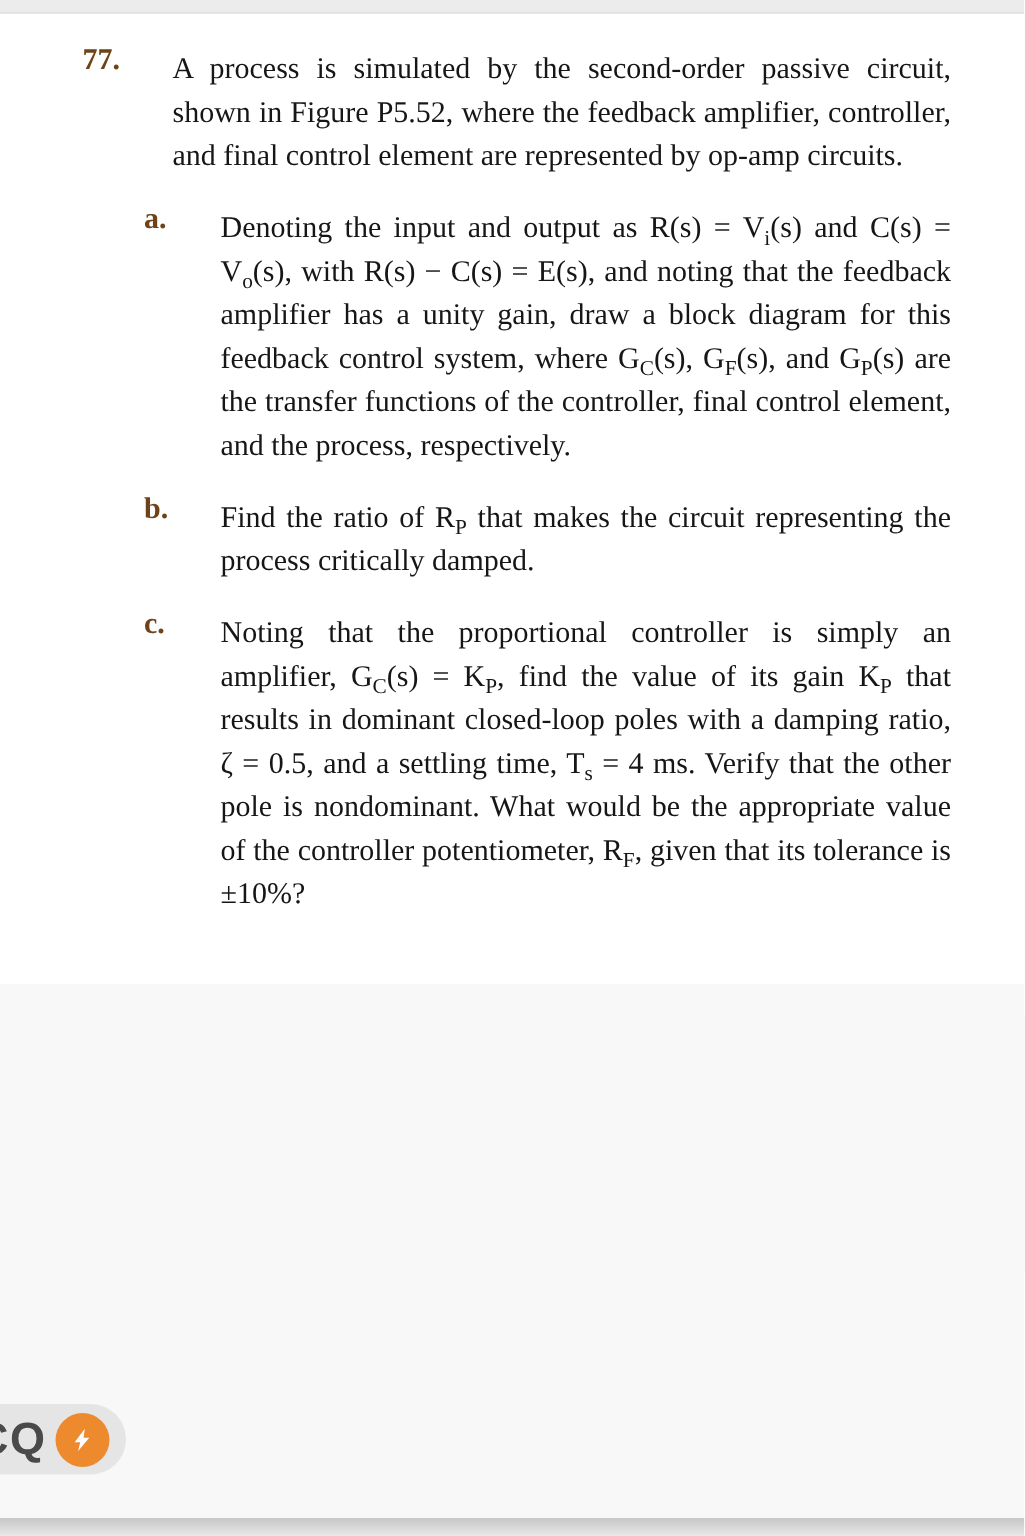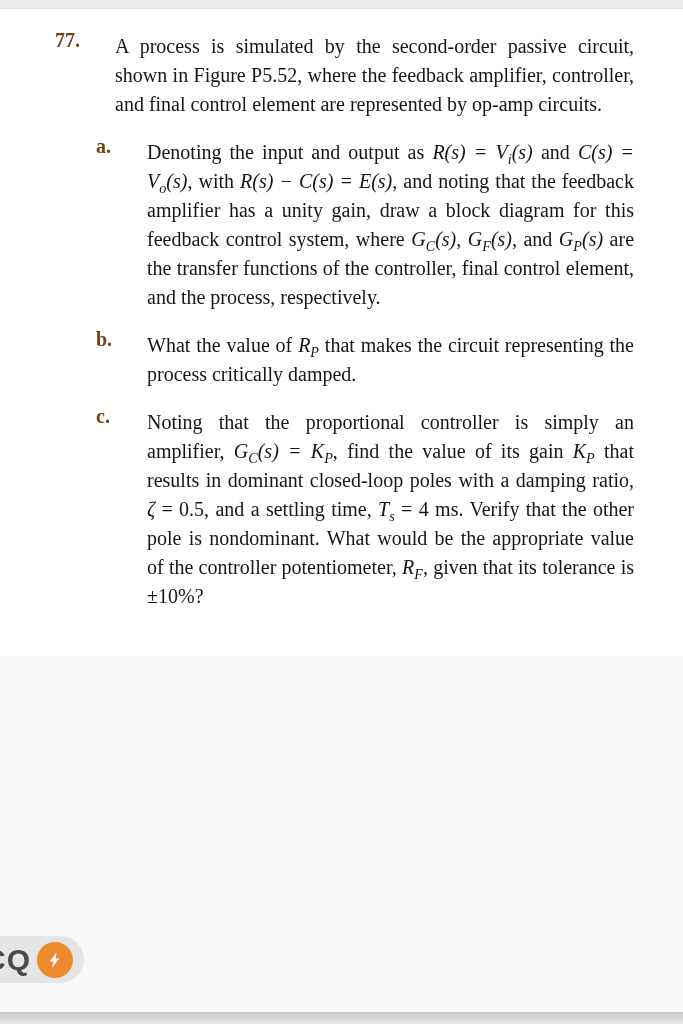--- a/index.html
+++ b/index.html
@@ -9,21 +9,21 @@
   .bottom-strip{position:absolute;top:1012px;left:0;width:683px;height:12px;
         background:linear-gradient(#c7c7c7,#e8e8e8);}
   .problem{position:absolute;top:0;left:0;width:683px;height:658px;overflow:hidden;
         padding:26px 43px 0 55px;box-sizing:border-box;font-size:20px;line-height:29px;}
   .row{display:flex;align-items:flex-start;gap:13px;}
   .gutter-num{width:41px;flex:none;font-weight:700;color:var(--accent-brown,#6f4318);}
   .part{margin-left:41px;margin-top:7px;}
   .part-lab{width:32px;flex:none;font-weight:700;color:var(--accent-brown,#6f4318);}
   .problem p{margin:6px;flex:1;text-align:justify;}
   .intro-row{margin-bottom:7px;}
-  .it{font-style:italic;}
+  .it{}
   sub{font-size:71%;line-height:0;}
   .figure{position:absolute;top:656px;left:0;width:683px;height:356px;background:#f8f8f8;}
   .watermark{position:absolute;top:936px;left:-22px;width:106px;height:47px;border-radius:24px;
         background:#e5e5e5;display:flex;align-items:center;z-index:5;}
   .wm-letters{font-family:"Liberation Sans",sans-serif;font-weight:700;font-size:30px;color:#4a4a4a;
         letter-spacing:1px;margin-left:6px;}
   .wm-btn{width:36px;height:36px;border-radius:50%;background:#ee8a2e;margin-left:6px;
         display:flex;align-items:center;justify-content:center;}
 </style>
 </head>
@@ -37,21 +37,21 @@
     <div class="row intro-row">
       <div class="gutter-num">77.</div>
       <p><span>A process is simulated by the second-order passive circuit, shown in Figure P5.52, where the feedback amplifier, controller, and final control element are represented by op-amp circuits.</span></p>
     </div>
     <div class="row part">
       <div class="part-lab">a.</div>
       <p><span>Denoting the input and output as </span><span class="it">R(s) = V</span><sub class="it">i</sub><span class="it">(s)</span><span> and </span><span class="it">C(s) = V</span><sub class="it">o</sub><span class="it">(s)</span><span>, with </span><span class="it">R(s) − C(s) = E(s)</span><span>, and noting that the feedback amplifier has a unity gain, draw a block diagram for this feedback control system, where </span><span class="it">G</span><sub class="it">C</sub><span class="it">(s)</span><span>, </span><span class="it">G</span><sub class="it">F</sub><span class="it">(s)</span><span>, and </span><span class="it">G</span><sub class="it">P</sub><span class="it">(s)</span><span> are the transfer functions of the controller, final control element, and the process, respectively.</span></p>
     </div>
     <div class="row part">
       <div class="part-lab">b.</div>
-      <p><span>What the value of </span><span class="it">R</span><sub class="it">P</sub><span> that makes the circuit representing the process critically damped.</span></p>
+      <p><span>Find the ratio of </span><span class="it">R</span><sub class="it">P</sub><span> that makes the circuit representing the process critically damped.</span></p>
     </div>
     <div class="row part">
       <div class="part-lab">c.</div>
       <p><span>Noting that the proportional controller is simply an amplifier, </span><span class="it">G</span><sub class="it">C</sub><span class="it">(s) = K</span><sub class="it">P</sub><span>, find the value of its gain </span><span class="it">K</span><sub class="it">P</sub><span> that results in dominant closed-loop poles with a damping ratio, </span><span class="it">ζ</span><span> = 0.5, and a settling time, </span><span class="it">T</span><sub class="it">s</sub><span> = 4 ms. Verify that the other pole is nondominant. What would be the appropriate value of the controller potentiometer, </span><span class="it">R</span><sub class="it">F</sub><span>, given that its tolerance is ±10%?</span></p>
     </div>
   </div>
 
   <div class="figure">
     
   </div>

